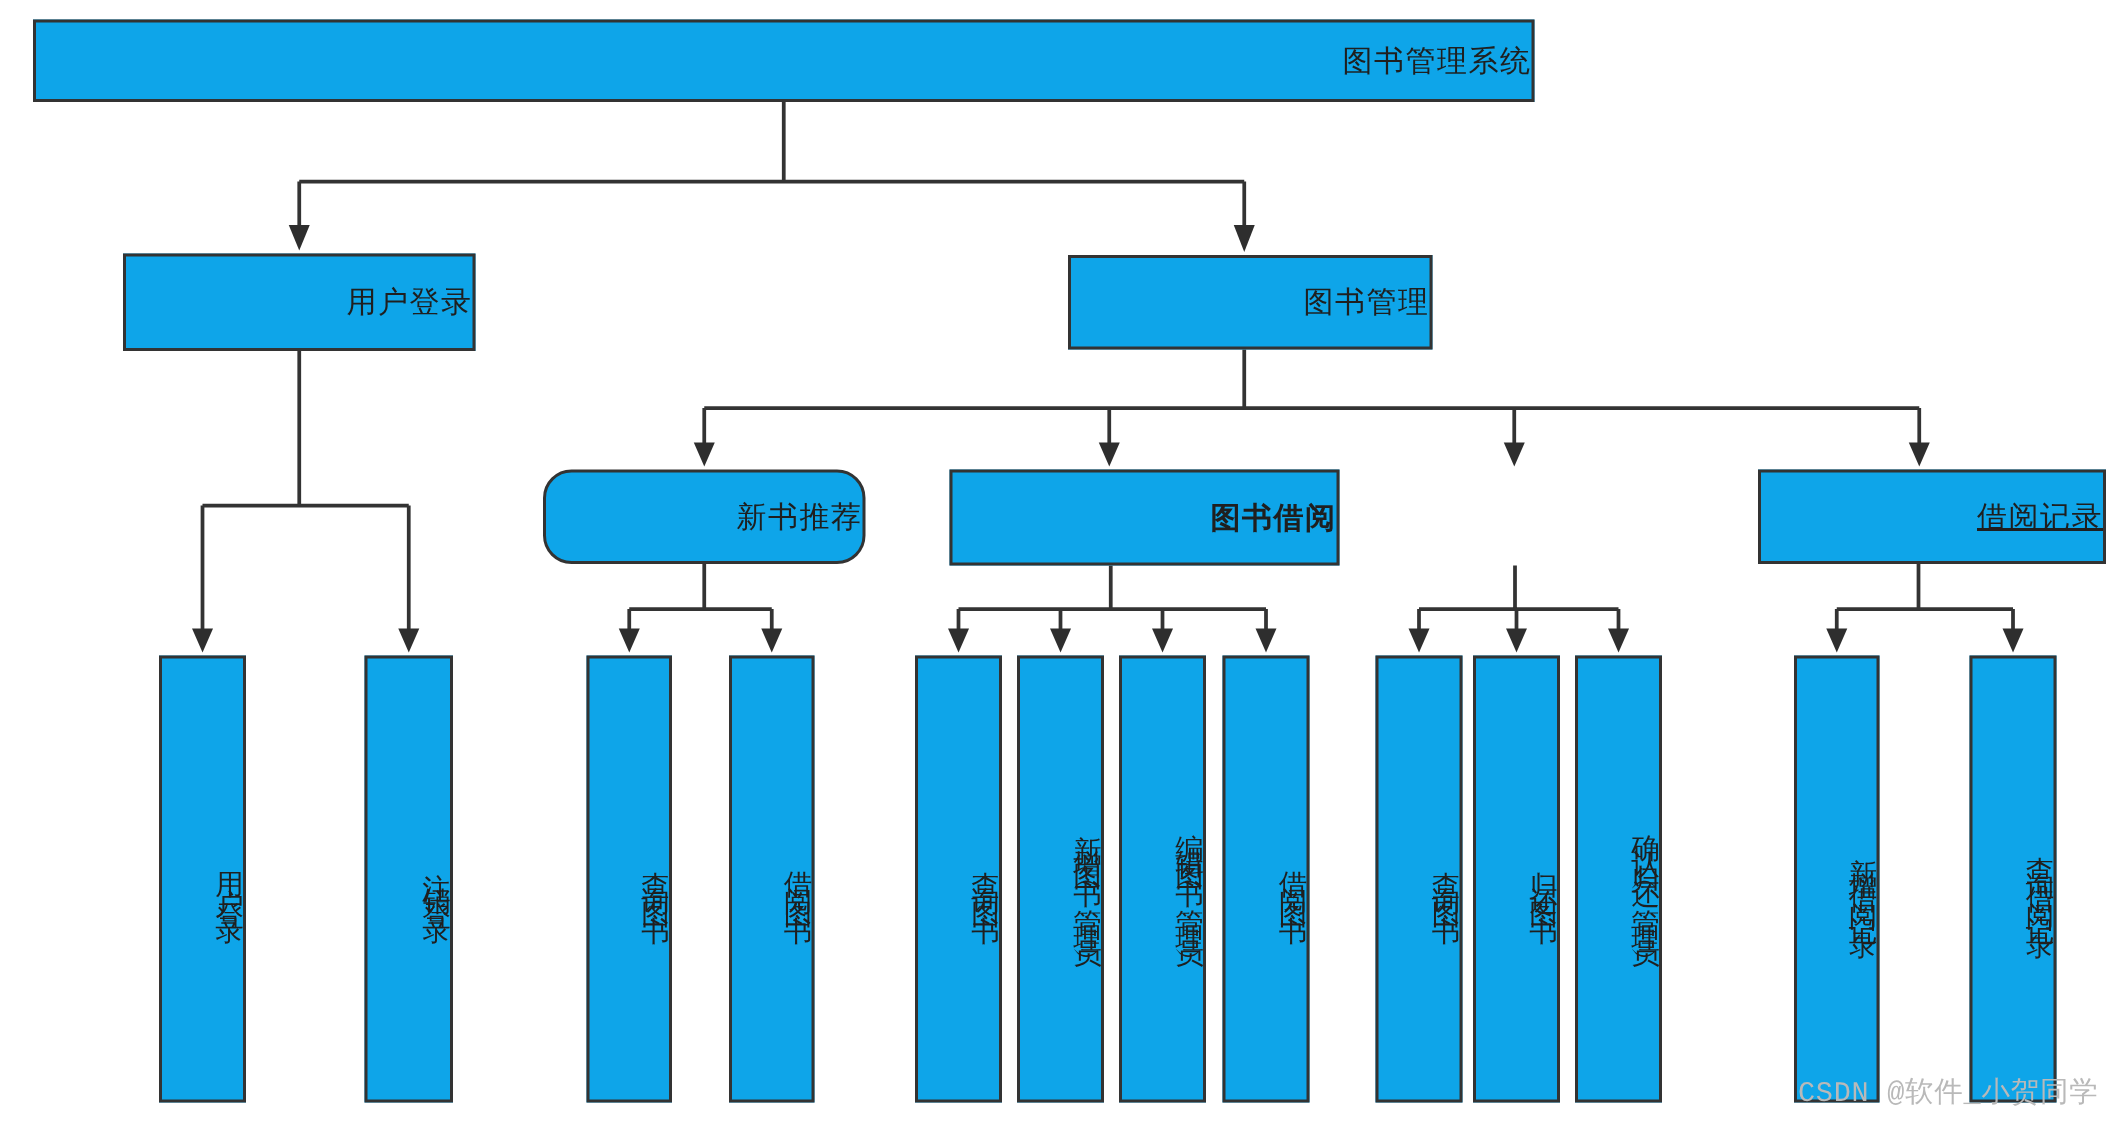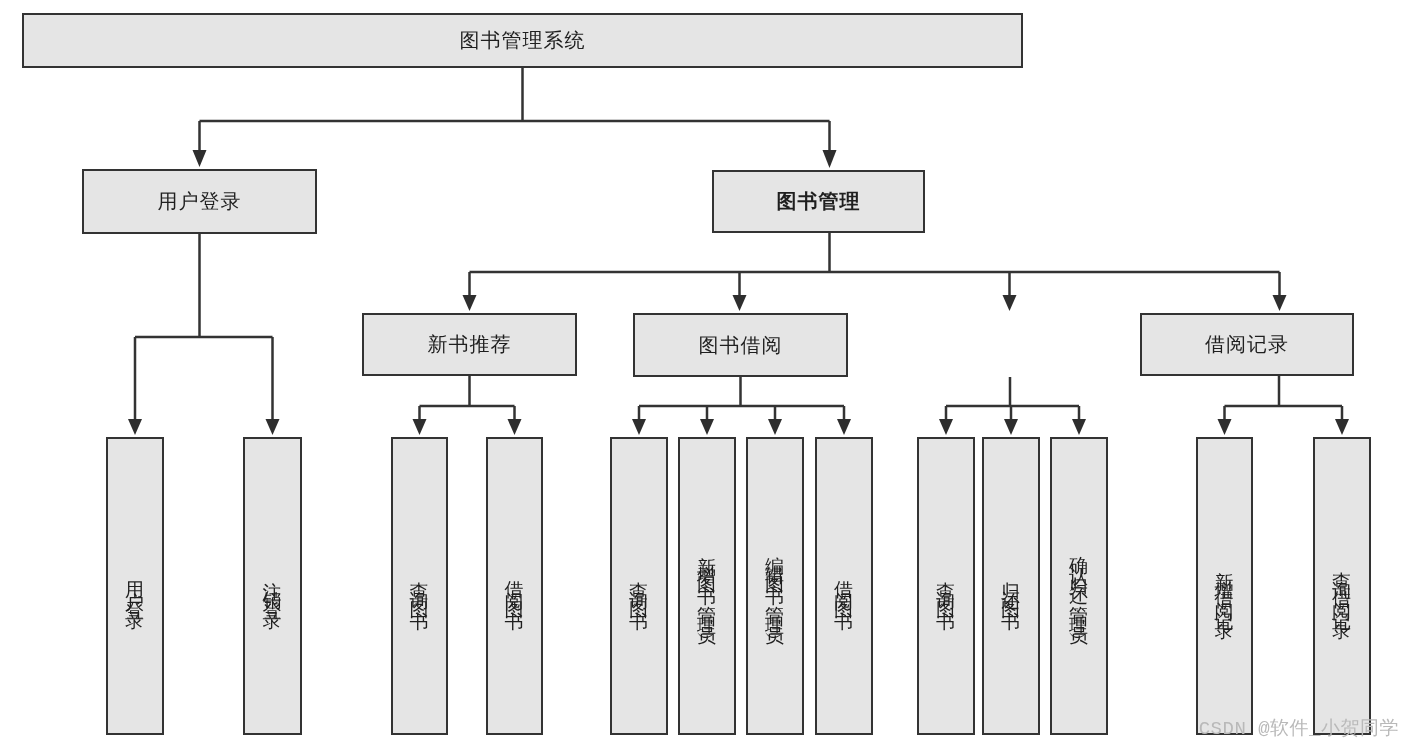--- a/index.html
+++ b/index.html
@@ -20,24 +20,24 @@
     left: 0;
     top: 0;
     width: 1405px;
     height: 747px;
     pointer-events: none;
   }
   .node {
     position: absolute;
     box-sizing: border-box;
     border: 2.5px solid #333333;
-    background: #e5e5e5;
+    background: #0ea5e9;
     display: flex;
     align-items: center;
-    justify-content: center;
+    justify-content: flex-end;
     color: #1f1f1f;
   }
   .hnode span {
     font-size: 20px;
     letter-spacing: 1px;
     white-space: nowrap;
   }
   .vnode span {
     writing-mode: vertical-rl;
     text-orientation: mixed;
@@ -100,31 +100,31 @@
     <polygon fill="#2e2e2e" points="1335,419 1349,419 1342,435"></polygon>
   </svg>
 
   <div class="node hnode" style="left:22px; top:13px; width:1001px; height:55px;">
     <span>图书管理系统</span>
   </div>
 
   <div class="node hnode" style="left:82px; top:169px; width:235px; height:65px;">
     <span>用户登录</span>
   </div>
-  <div class="node hnode" style="left:712px; top:170px; width:213px; height:63px;font-weight:bold;">
+  <div class="node hnode" style="left:712px; top:170px; width:243px; height:63px;">
     <span>图书管理</span>
   </div>
 
-  <div class="node hnode" style="left:362px; top:313px; width:215px; height:63px;">
+  <div class="node hnode" style="left:362px; top:313px; width:215px; height:63px;border-radius:19px;">
     <span>新书推荐</span>
   </div>
-  <div class="node hnode" style="left:633px; top:313px; width:215px; height:64px;">
+  <div class="node hnode" style="left:633px; top:313px; width:260px; height:64px;font-weight:bold;">
     <span>图书借阅</span>
   </div>
-  <div class="node hnode" style="left:1140px; top:313px; width:214px; height:63px;">
+  <div class="node hnode" style="left:1172px; top:313px; width:232px; height:63px;text-decoration:underline;">
     <span>借阅记录</span>
   </div>
 
   <div class="node vnode" style="left:106px; top:437px; width:58px; height:298px;">
     <span>用户登录</span>
   </div>
   <div class="node vnode" style="left:243px; top:437px; width:59px; height:298px;">
     <span>注销登录</span>
   </div>
 

